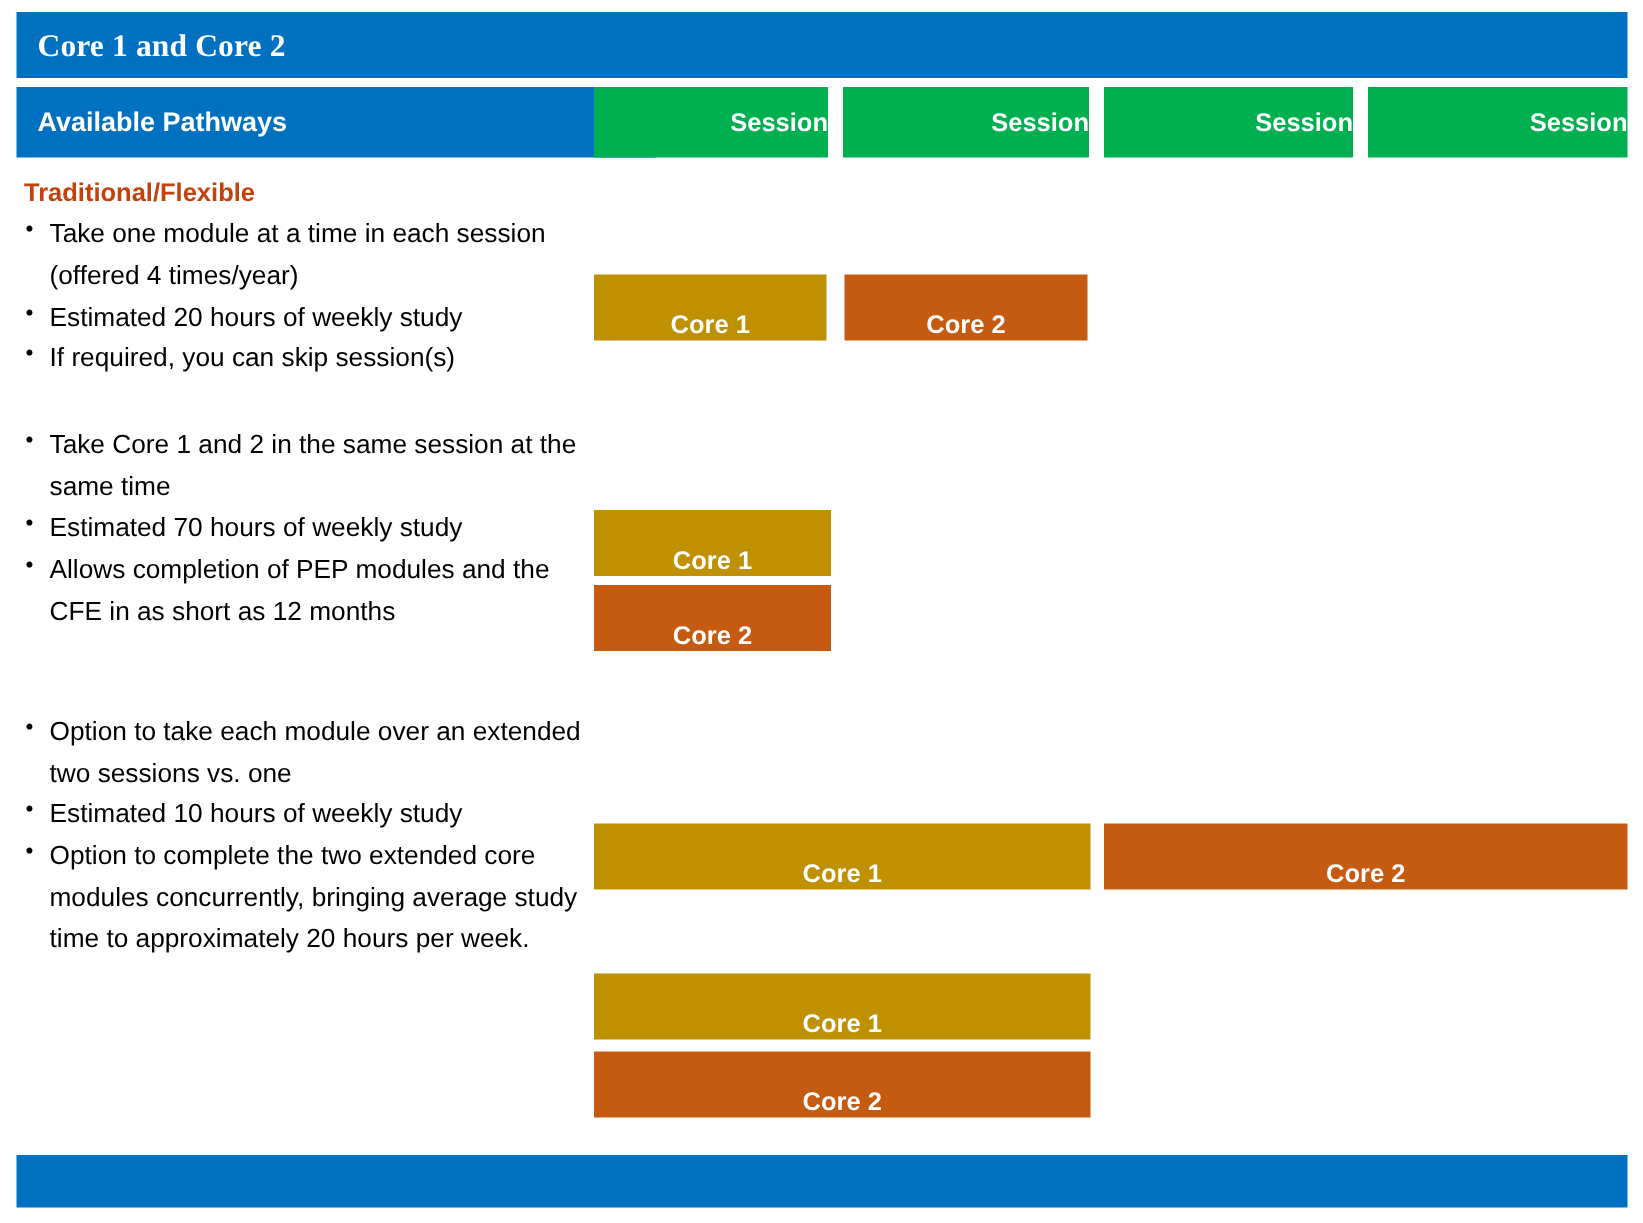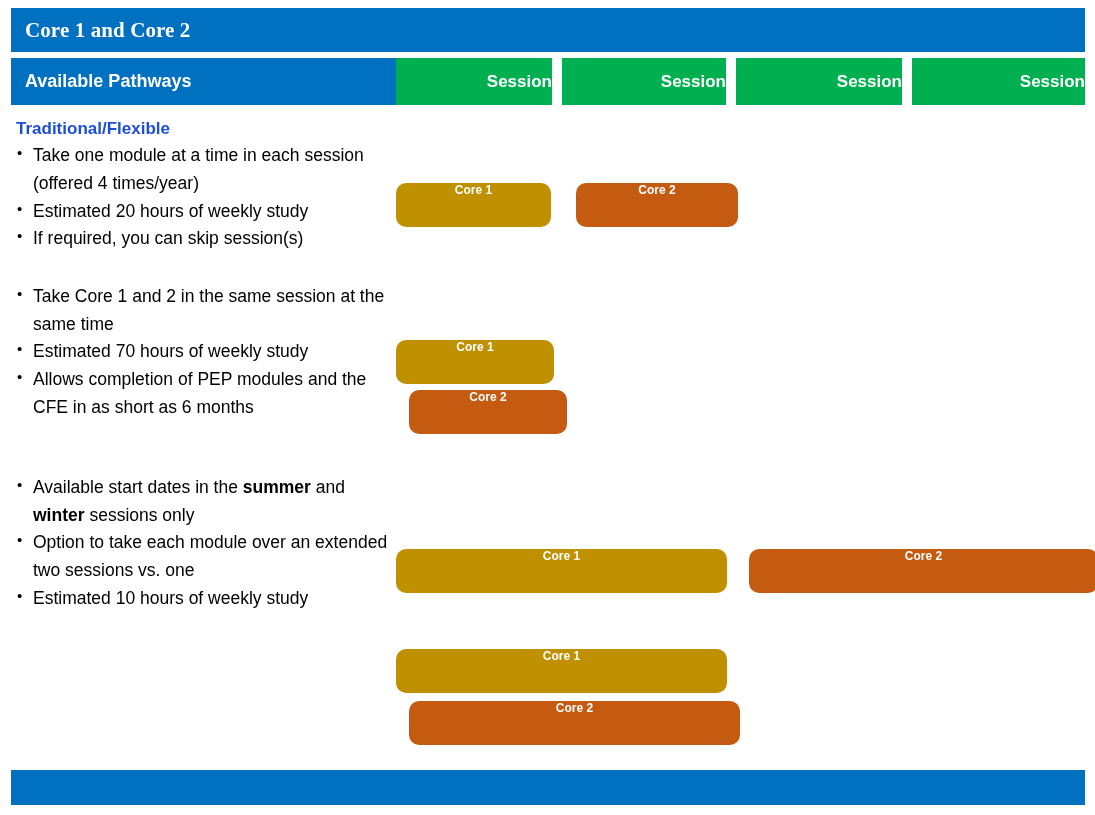--- a/index.html
+++ b/index.html
@@ -86,21 +86,21 @@
     width: 372px;
   }
   .pathway-block { position: absolute; left: 0; width: 372px; }
   .pathway-block.p1 { top: 0px; }
   .pathway-block.p2 { top: 165px; }
   .pathway-block.p3 { top: 356px; }
 
   .pathway-title {
     font-size: 17px;
     font-weight: bold;
-    color: #1d4ed8;
+    color: #c2410c;
     margin: 0 0 3px 0;
     line-height: 1.25;
   }
   ul.bullets {
     list-style: none;
     margin: 0;
     padding: 0;
   }
   ul.bullets li {
     position: relative;
@@ -118,29 +118,28 @@
     font-size: 15px;
     color: #000000;
   }
   ul.bullets li b { font-weight: bold; }
 
   
   .core-bar {
     position: absolute;
     height: 44px;
     display: flex;
-    align-items: flex-start;
+    align-items: flex-end;
     justify-content: center;
     color: #ffffff;
-    font-size: 12px;
-    font-weight: bold;
-    border-radius: 10px;
+    font-size: 17px;
+    font-weight: bold;
   }
   .core-bar.c1 { background: #BF9000; }
-  .core-bar.c2 { background: #C55A11; margin-left: 13px; }
+  .core-bar.c2 { background: #C55A11; }
 
   
   #bar-trad-core1 { left: 396px; top: 183px; width: 155px; }
   #bar-trad-core2 { left: 563px; top: 183px; width: 162px; }
   
   #bar-fast-core1 { left: 396px; top: 340px; width: 158px; }
   #bar-fast-core2 { left: 396px; top: 390px; width: 158px; }
   
   #bar-ext-core1 { left: 396px; top: 549px; width: 331px; }
   #bar-ext-core2 { left: 736px; top: 549px; width: 349px; }
@@ -191,29 +190,29 @@
       <li>Take one module at a time in each session (offered 4 times/year)</li>
       <li>Estimated 20 hours of weekly study</li>
       <li>If required, you can skip session(s)</li>
     </ul>
   </div>
 
   <div class="pathway-block p2">
     <ul class="bullets">
       <li>Take Core 1 and 2 in the same session at the same time</li>
       <li>Estimated 70 hours of weekly study</li>
-      <li>Allows completion of PEP modules and the CFE in as short as 6 months</li>
+      <li>Allows completion of PEP modules and the CFE in as short as 12 months</li>
     </ul>
   </div>
 
   <div class="pathway-block p3">
     <ul class="bullets">
-      <li>Available start dates in the <b>summer</b> and <b>winter</b> sessions only</li>
       <li>Option to take each module over an extended two sessions vs. one</li>
       <li>Estimated 10 hours of weekly study</li>
+      <li>Option to complete the two extended core modules concurrently, bringing average study time to approximately 20 hours per week.</li>
     </ul>
   </div>
 
 </div>
 
 <div class="core-bar c1" id="bar-trad-core1">
   <span>Core 1</span>
 </div>
 <div class="core-bar c2" id="bar-trad-core2">
   <span>Core 2</span>

